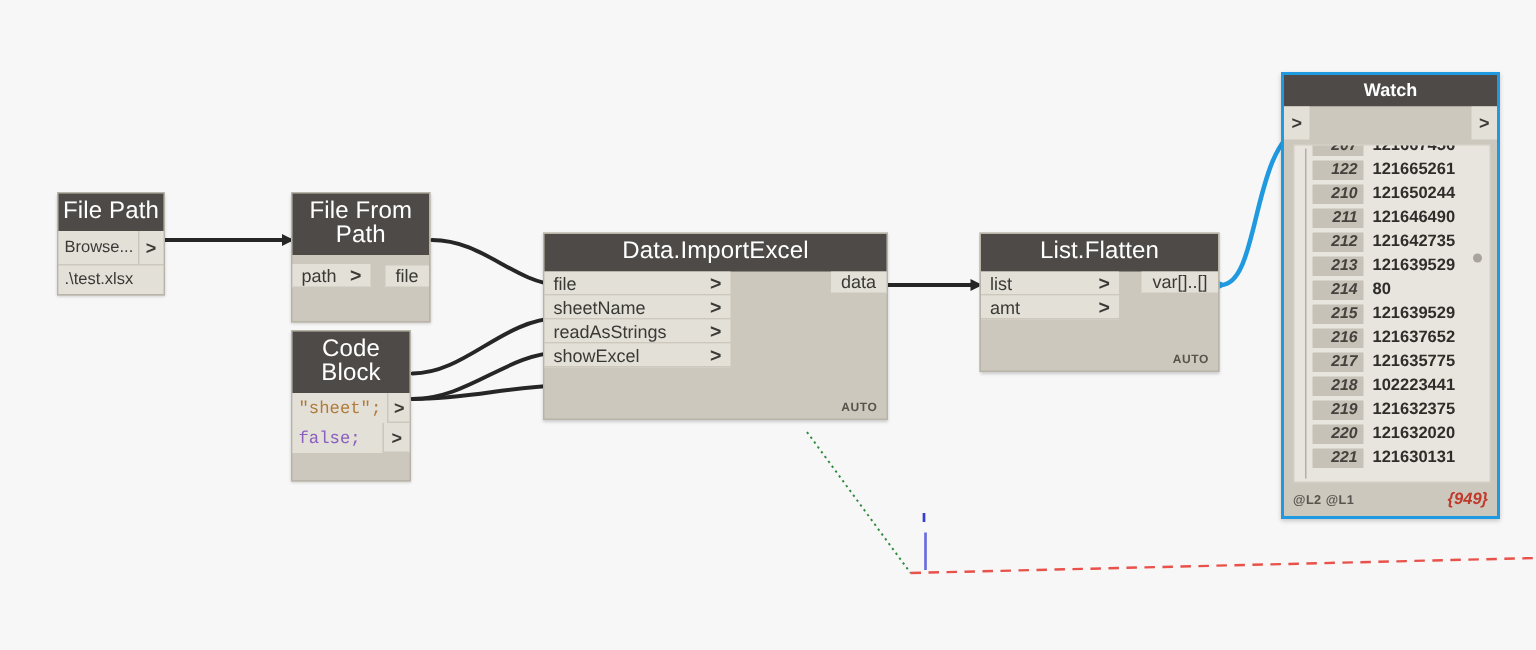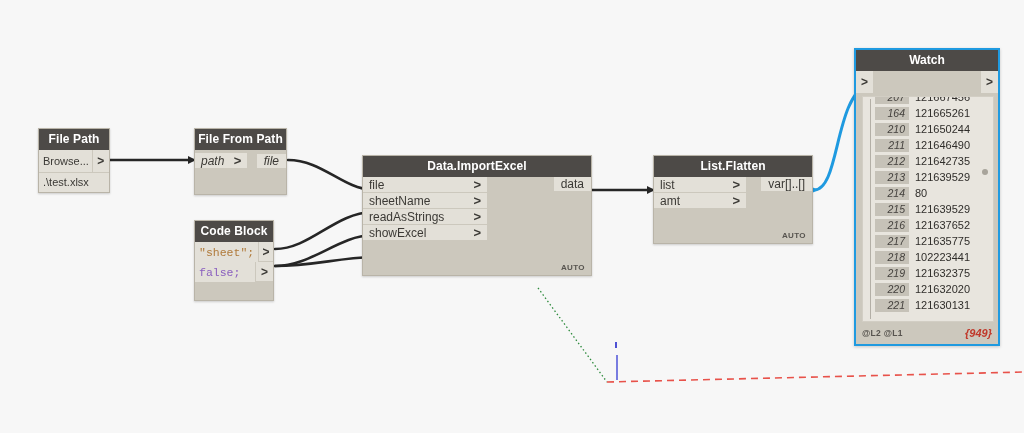--- a/index.html
+++ b/index.html
@@ -31,36 +31,35 @@
   .node {
     position: absolute;
     background: #ccc8bd;
     border: 1px solid #b9b4a8;
     box-sizing: border-box;
     box-shadow: 0 1px 2px rgba(0,0,0,.18);
   }
   .node-header {
     background: #4d4a47;
     color: #ffffff;
-    font-size: 12px;
-    font-weight: bold;
+    font-size: 16px;
+    font-weight: normal;
     text-align: center;
     padding: 4px 2px 5px;
     letter-spacing: .1px;
     line-height: 1;
   }
   .node-body {
     position: relative;
   }
   .port-row {
     display: flex;
-    align-items: center;
+    align-items: flex-end;
     justify-content: space-between;
     height: 22px;
-    font-style: italic;
   }
   .port-in {
     background: #e3e0d8;
     color: #3b3935;
     font-size: 12px;
     padding: 0 6px;
     display: flex;
     align-items: center;
     flex: 1 1 auto;
     min-width: 0;
@@ -224,20 +223,21 @@
     position: absolute;
     left: 0; top: -8px;
     right: 0;
   }
   .watch-row {
     display: flex;
     align-items: center;
     height: 16px;
     font-size: 11px;
     color: #3b3935;
+    font-weight: bold;
   }
   .w-idx {
     width: 34px;
     margin-left: 12px;
     text-align: right;
     padding-right: 4px;
     background: #c6c2b8;
     font-style: italic;
     font-size: 10.5px;
     color: #45423e;
@@ -407,21 +407,21 @@
       <div class="watch-port">&gt;</div>
     </div>
     <div class="watch-list-wrap">
       <div class="watch-tree-line"></div>
       <div class="watch-rows" id="watch-rows">
           <div class="watch-row">
             <div class="w-idx">207</div>
             <div class="w-val">121667456</div>
           </div>
           <div class="watch-row">
-            <div class="w-idx">164</div>
+            <div class="w-idx">122</div>
             <div class="w-val">121665261</div>
           </div>
           <div class="watch-row">
             <div class="w-idx">210</div>
             <div class="w-val">121650244</div>
           </div>
           <div class="watch-row">
             <div class="w-idx">211</div>
             <div class="w-val">121646490</div>
           </div>

